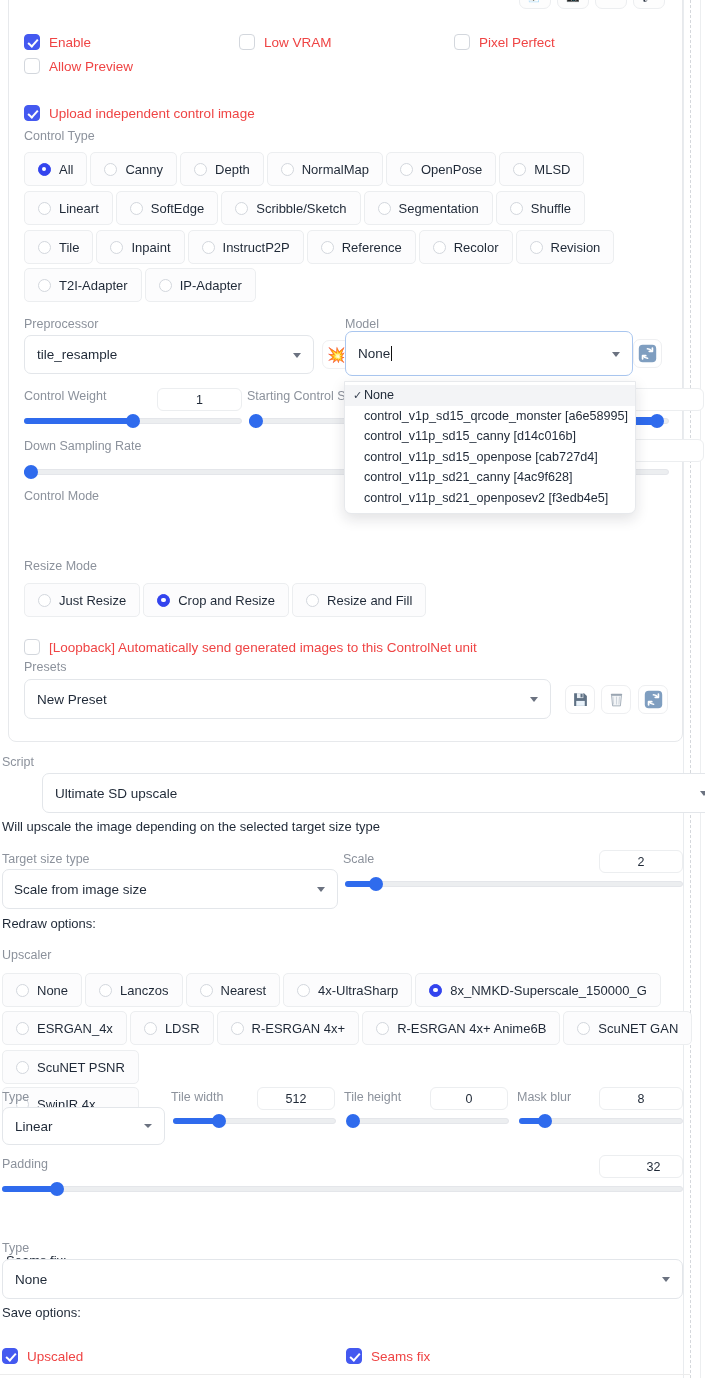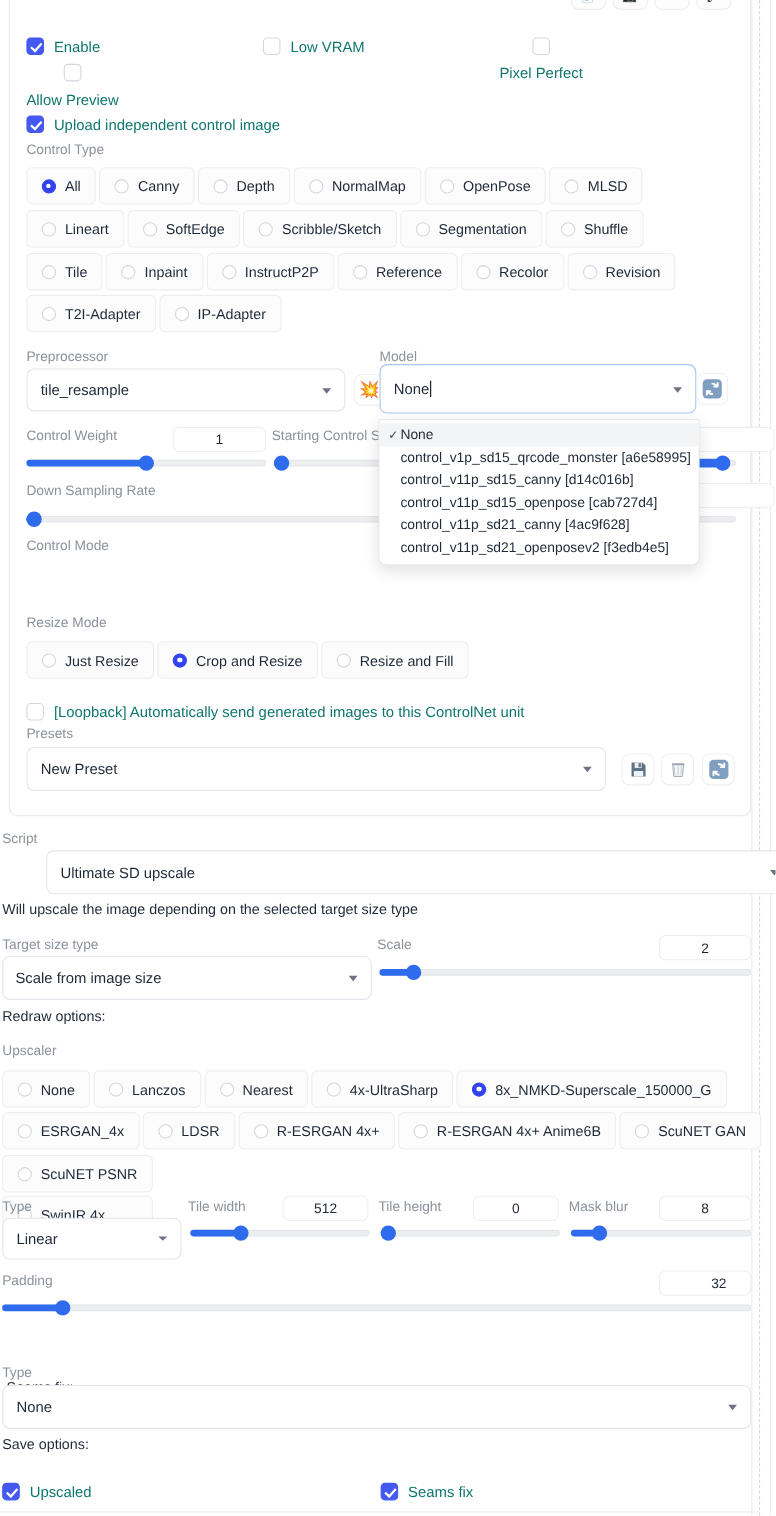--- a/index.html
+++ b/index.html
@@ -35,21 +35,21 @@
   .cbrow { position:absolute; display:flex; align-items:center; gap:9px; }
   .cbox {
     width:16px; height:16px; border-radius:4px; border:1px solid #d3d7dd;
     background:#fff; flex:none; position:relative;
   }
   .cbox.on { background:#4459f0; border-color:#4459f0; }
   .cbox.on::after {
     content:""; position:absolute; left:5px; top:2px; width:4px; height:8px;
     border:solid #fff; border-width:0 2px 2px 0; transform:rotate(42deg);
   }
-  .cblabel { font-size:13.5px; color:#0f766e; white-space:nowrap; }
+  .cblabel { font-size:13.5px; color:#ef4444; white-space:nowrap; }
 
   .sectlabel { position:absolute; font-size:12.5px; color:#8c929c; }
 
   
   .pillrow { position:absolute; display:flex; gap:3px; }
   .pill {
     display:flex; align-items:center; gap:8px;
     height:34px; padding:0 13px;
     border:1px solid #eceef0; border-radius:5px; background:#fcfcfd;
     font-size:13px; color:#1f2937; white-space:nowrap;
@@ -149,26 +149,26 @@
     </div>
 
     <div class="cbrow" style="left:15px; top:43px;">
       <span class="cbox on"></span>
       <span class="cblabel">Enable</span>
     </div>
     <div class="cbrow" style="left:230px; top:43px;">
       <span class="cbox"></span>
       <span class="cblabel">Low VRAM</span>
     </div>
-    <div class="cbrow" style="left:445px; top:43px;flex-direction:column;">
+    <div class="cbrow" style="left:445px; top:43px;">
       <span class="cbox"></span>
       <span class="cblabel">Pixel Perfect</span>
     </div>
 
-    <div class="cbrow" style="left:15px; top:67px;flex-direction:column;">
+    <div class="cbrow" style="left:15px; top:67px;">
       <span class="cbox"></span>
       <span class="cblabel">Allow Preview</span>
     </div>
     <div class="cbrow" style="left:15px; top:114px;">
       <span class="cbox on"></span>
       <span class="cblabel">Upload independent control image</span>
     </div>
 
     <div class="sectlabel" style="left:15px; top:138px;">Control Type</div>
 

